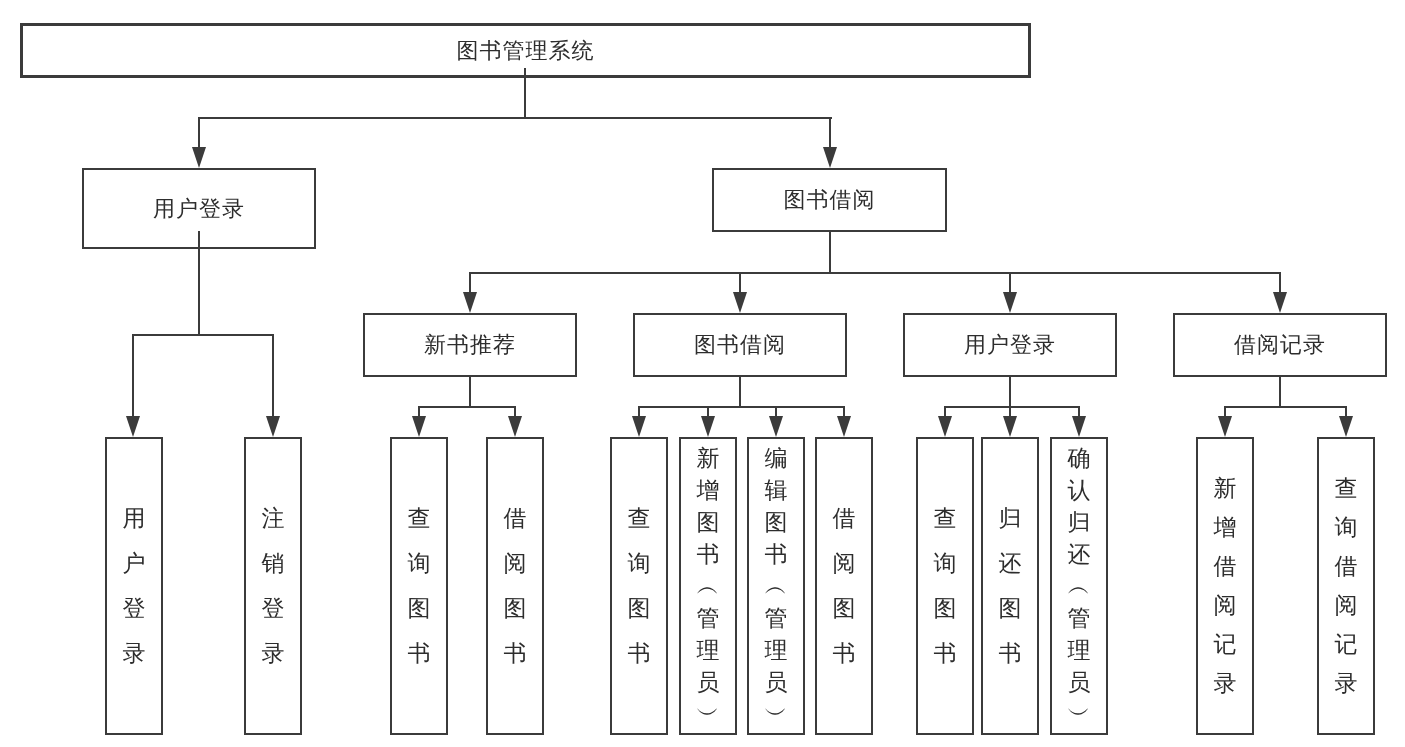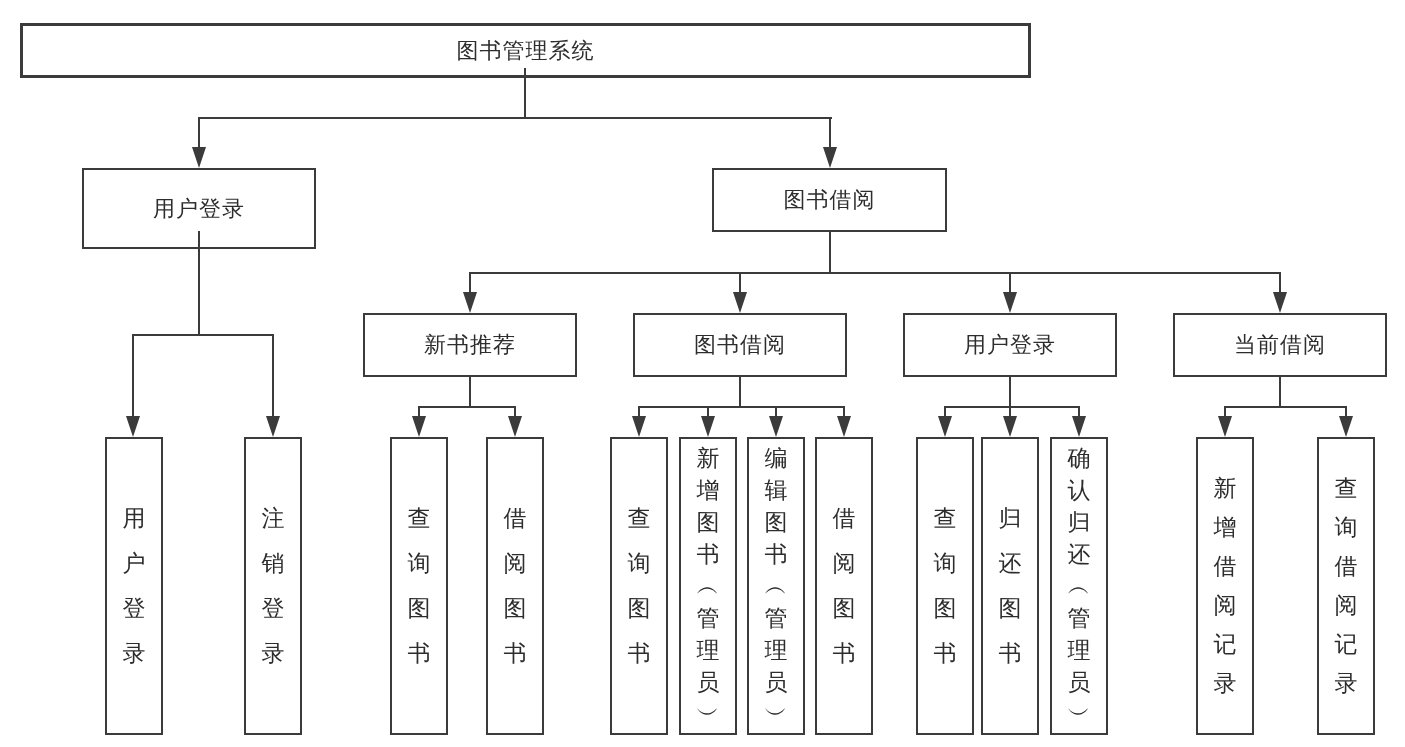--- a/index.html
+++ b/index.html
@@ -88,21 +88,21 @@
   <div class="vline" style="left:1009px;top:272px;height:21px;"></div>
   <div class="vline" style="left:1279px;top:272px;height:21px;"></div>
   <div class="arrow" style="left:463px;top:292px;"></div>
   <div class="arrow" style="left:733px;top:292px;"></div>
   <div class="arrow" style="left:1003px;top:292px;"></div>
   <div class="arrow" style="left:1273px;top:292px;"></div>
 
   <div class="node" style="left:363px;top:313px;width:214px;height:64px;">新书推荐</div>
   <div class="node" style="left:633px;top:313px;width:214px;height:64px;">图书借阅</div>
   <div class="node" style="left:903px;top:313px;width:214px;height:64px;">用户登录</div>
-  <div class="node" style="left:1173px;top:313px;width:214px;height:64px;">当前借阅</div>
+  <div class="node" style="left:1173px;top:313px;width:214px;height:64px;">借阅记录</div>
 
   <div class="vline" style="left:469px;top:377px;height:30px;"></div>
   <div class="hline" style="left:418px;top:406px;width:98px;"></div>
   <div class="vline" style="left:418px;top:406px;height:11px;"></div>
   <div class="vline" style="left:514px;top:406px;height:11px;"></div>
   <div class="arrow" style="left:412px;top:416px;"></div>
   <div class="arrow" style="left:508px;top:416px;"></div>
 
   <div class="vline" style="left:739px;top:377px;height:30px;"></div>
   <div class="hline" style="left:638px;top:406px;width:207px;"></div>

